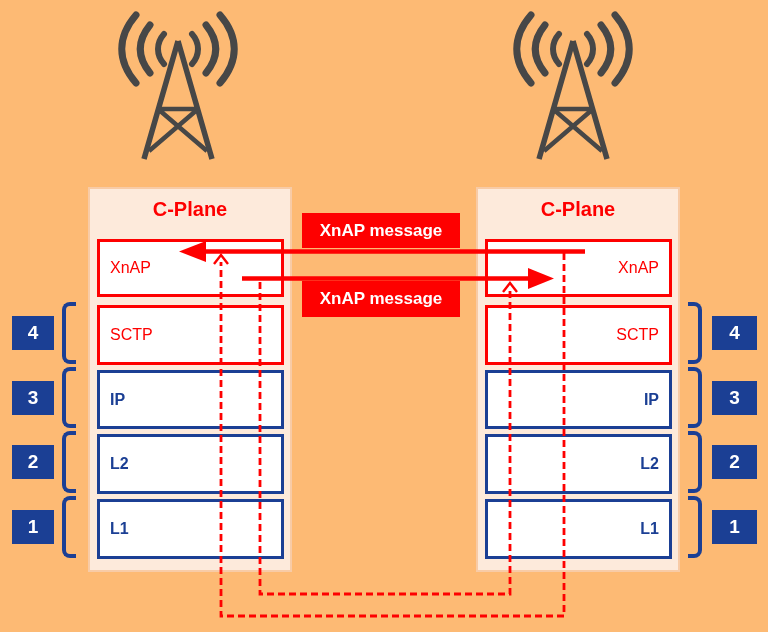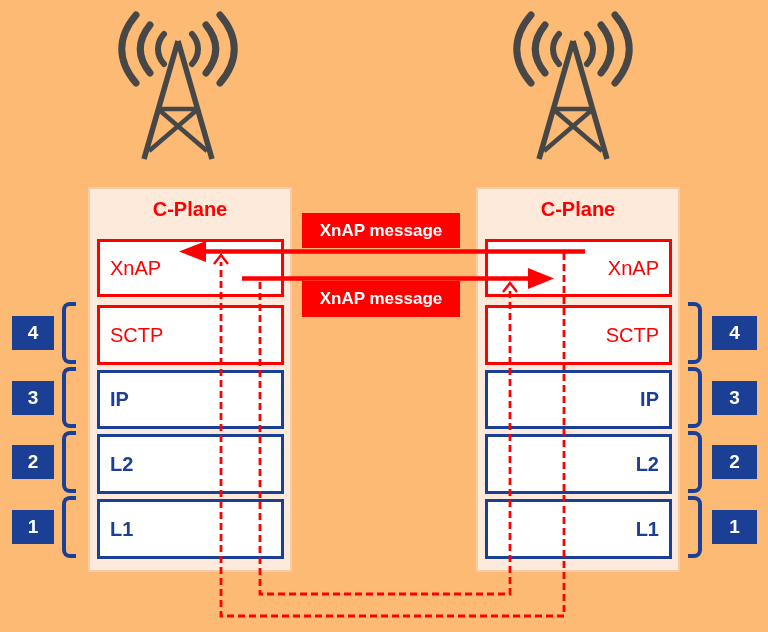--- a/index.html
+++ b/index.html
@@ -14,21 +14,21 @@
   
   .panel{
     position:absolute;top:187px;width:204px;height:385px;
     background:var(--panelBg);border:2px solid var(--panelBorder);
   }
   .panel-title{
     margin-top:9px;text-align:center;font-size:20px;font-weight:bold;color:var(--red);
   }
   .layer{
     position:absolute;left:7px;width:187px;background:#ffffff;
-    display:flex;align-items:center;font-size:20px;
+    display:flex;align-items:center;font-size:16px;
   }
   .layer.red-layer{border:3px solid var(--red);color:var(--red);}
   .layer.blue-layer{border:3px solid var(--navy);color:var(--navy);font-weight:bold;}
   .panel.left-node .layer{justify-content:flex-start;padding-left:10px;}
   .panel.right-node .layer{justify-content:flex-end;padding-right:10px;}
   
   .badge{
     position:absolute;height:34px;background:var(--navy);color:#ffffff;
     display:flex;align-items:center;justify-content:center;
     font-size:19px;font-weight:600;

